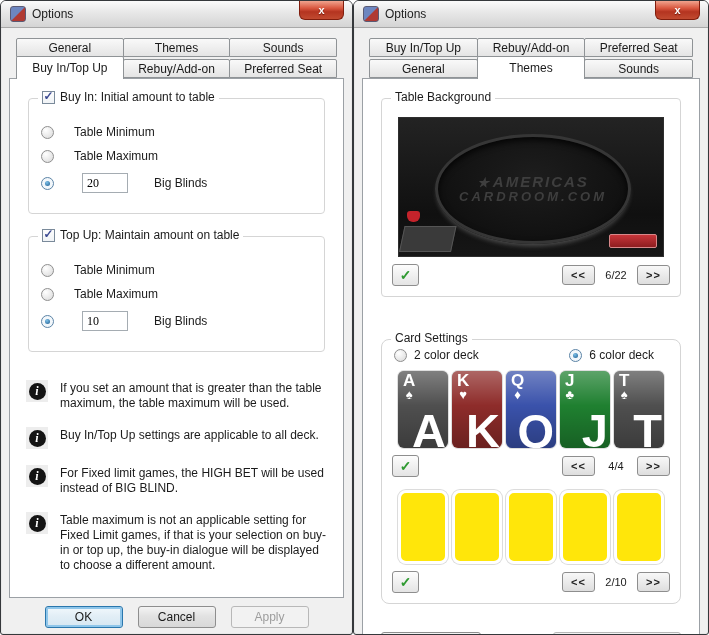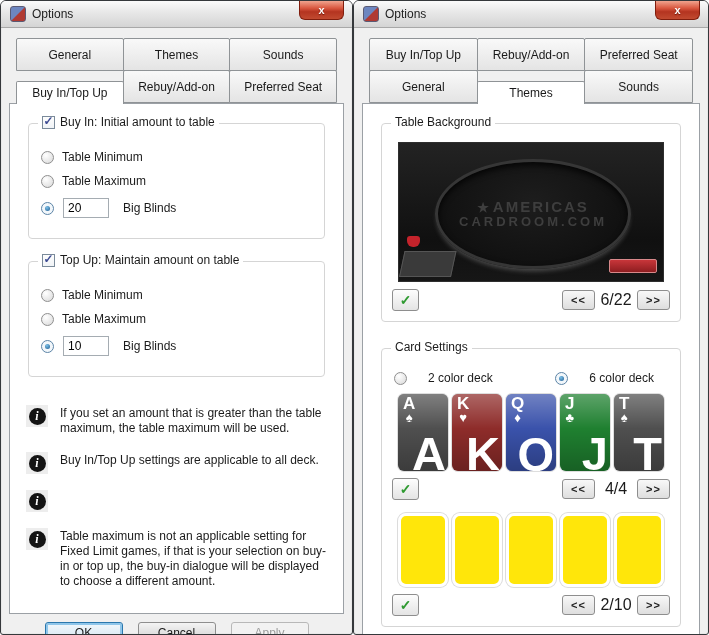--- a/index.html
+++ b/index.html
@@ -47,21 +47,21 @@
     cursor:default;
   }
 
   .window-body { flex:1; display:flex; flex-direction:column; padding:10px 8px 10px 8px; }
 
   
   .tab-strip { flex:0 0 auto; }
   .tab-row { display:flex; padding:0 7px; align-items:flex-end; position:relative; }
   .tab-row.front { margin-top:-1px; z-index:4; }
   .tab {
-    flex:1; height:33px;
+    flex:1; height:19px;
     display:flex; align-items:center; justify-content:center;
     background:linear-gradient(#f9f9f9,#e4e4e4);
     border:1px solid #8f9396;
     border-radius:2px 2px 0 0;
     margin-right:-1px;
     font-size:12px; color:#1a1a1a; cursor:default;
     white-space:nowrap; overflow:hidden;
   }
   .tab:last-child { margin-right:0; }
   .tab.active {
@@ -98,25 +98,25 @@
     width:13px; height:13px; flex:0 0 13px; border-radius:50%;
     border:1px solid #8f8f8f;
     background:radial-gradient(circle at 35% 30%, #ffffff, #d8d8d8);
     position:relative;
   }
   .radio.selected { border-color:#5c84a6; background:#f2f7fb; }
   .radio.selected::after {
     content:""; position:absolute; inset:3px; border-radius:50%;
     background:radial-gradient(circle at 38% 32%, #7cc0e8, #1d5b90);
   }
-  .radio-row { display:flex; align-items:center; gap:8px; margin:10px 2px; }
+  .radio-row { display:flex; align-items:center; gap:20px; margin:10px 2px; }
   .amount-input {
     width:46px; height:20px; border:1px solid #a5acb2; background:#fff;
-    font-family:Liberation Sans, sans-serif; font-size:12px; padding:0 4px;
-    margin:0 6px 0 1px;
+    font-family:Liberation Serif, serif; font-size:12px; padding:0 4px;
+    margin:0 6px 0 8px;
   }
 
   
   .notes { margin:12px 2px 0 2px; }
   .note { display:flex; gap:12px; margin-bottom:16px; align-items:flex-start; }
   .note-icon-box {
     width:22px; height:22px; flex:0 0 22px; background:#ededed;
     display:flex; align-items:center; justify-content:center;
   }
   .note-icon-circle {
@@ -153,21 +153,21 @@
     position:relative; height:140px; margin:2px auto 0 auto; width:266px;
     background:linear-gradient(#232323,#101010 70%,#161616);
     border:1px solid #2e2e2e; overflow:hidden;
   }
   .table-ring {
     position:absolute; left:36px; top:16px; width:196px; height:110px;
     border-radius:50%;
     border:3px solid #363636;
     background:radial-gradient(ellipse at 50% 38%, #1d1d1d, #0f0f0f 80%);
     box-shadow:0 4px 5px -2px rgba(190,190,190,.35), inset 0 3px 6px rgba(0,0,0,.8);
-    display:flex; flex-direction:column; align-items:center; justify-content:center;
+    display:flex; flex-direction:column; align-items:center; justify-content:center;font-style:italic;
   }
   .watermark { color:#3e3e3e; text-align:center; line-height:14px; letter-spacing:2px; font-weight:bold; }
   .watermark .wm-top { font-size:15px; }
   .watermark .wm-bottom { font-size:13px; letter-spacing:3px; }
   .wm-star { color:#3e3e3e; font-size:13px; margin-right:2px; }
   .preview-chip {
     position:absolute; left:8px; bottom:34px; width:13px; height:11px;
     background:#c4232b; border-radius:3px 3px 6px 6px;
   }
   .preview-label-left {
@@ -188,25 +188,25 @@
     display:flex; align-items:center; justify-content:center;
     color:#2f9a31; font-weight:bold; font-size:14px; cursor:default;
   }
   .control-spacer { flex:1; }
   .pager-btn {
     width:33px; height:20px; border:1px solid #8e8e8e; border-radius:3px;
     background:linear-gradient(#f8f8f8,#dedede);
     display:flex; align-items:center; justify-content:center;
     font-size:11px; font-weight:bold; color:#222; letter-spacing:1px; cursor:default;
   }
-  .pager-text { width:42px; text-align:center; font-size:16px; }
+  .pager-text { width:42px; text-align:center; font-size:11px; }
 
   
   .deck-radios { display:flex; align-items:center; margin:0 2px 2px 2px; }
-  .deck-radios .radio-opt { display:flex; align-items:center; gap:21px; }
+  .deck-radios .radio-opt { display:flex; align-items:center; gap:7px; }
   .deck-radios .radio-opt.second { margin-left:auto; margin-right:14px; }
   .cards-row { display:flex; gap:4px; margin-top:9px; justify-content:center; }
   .card-face {
     width:50px; height:77px; border-radius:6px; position:relative;
     box-shadow:0 0 0 1px #dedede;
     overflow:hidden;
   }
   .card-face::before {
     content:""; position:absolute; inset:0; border-radius:6px;
     background:linear-gradient(rgba(255,255,255,.28), rgba(255,255,255,0) 45%, rgba(0,0,0,.25));
@@ -309,20 +309,21 @@
           <div class="note">
             <span class="note-icon-box">
               <span class="note-icon-circle">i</span>
             </span>
             <span class="note-text">Buy In/Top Up settings are applicable to all deck.</span>
           </div>
           <div class="note">
             <span class="note-icon-box">
               <span class="note-icon-circle">i</span>
             </span>
+            <span class="note-text">For Fixed limit games, the HIGH BET will be used instead of BIG BLIND.</span>
           </div>
           <div class="note">
             <span class="note-icon-box">
               <span class="note-icon-circle">i</span>
             </span>
             <span class="note-text">Table maximum is not an applicable setting for Fixed Limit games, if that is your selection on buy-in or top up, the buy-in dialogue will be displayed to choose a different amount.</span>
           </div>
         </div>
 
       </div>
@@ -350,21 +351,21 @@
           <div class="tab">Preferred Seat</div>
         </div>
         <div class="tab-row front">
           <div class="tab">General</div>
           <div class="tab active">Themes</div>
           <div class="tab">Sounds</div>
         </div>
       </div>
       <div class="tab-panel">
 
-        <div class="groupbox" style="margin-bottom:20px;">
+        <div class="groupbox" style="margin-bottom:36px;">
           <div class="groupbox-legend">
             <span>Table Background</span>
           </div>
           <div class="table-preview">
             <div class="table-ring">
               <div class="watermark">
                 <div class="wm-top">
                   <span class="wm-star">★</span><span>AMERICAS</span>
                 </div>
                 <div class="wm-bottom">CARDROOM.COM</div>
@@ -378,21 +379,21 @@
             <div class="check-btn">
               <span>✓</span>
             </div>
             <div class="control-spacer"></div>
             <div class="pager-btn">&lt;&lt;</div>
             <div class="pager-text">6/22</div>
             <div class="pager-btn">&gt;&gt;</div>
           </div>
         </div>
 
-        <div class="groupbox" style="padding-top:22px;">
+        <div class="groupbox" style="padding-top:8px;border-radius:8px;">
           <div class="groupbox-legend">
             <span>Card Settings</span>
           </div>
           <div class="deck-radios">
             <div class="radio-opt">
               <span class="radio"></span>
               <span>2 color deck</span>
             </div>
             <div class="radio-opt second">
               <span class="radio selected"></span>

